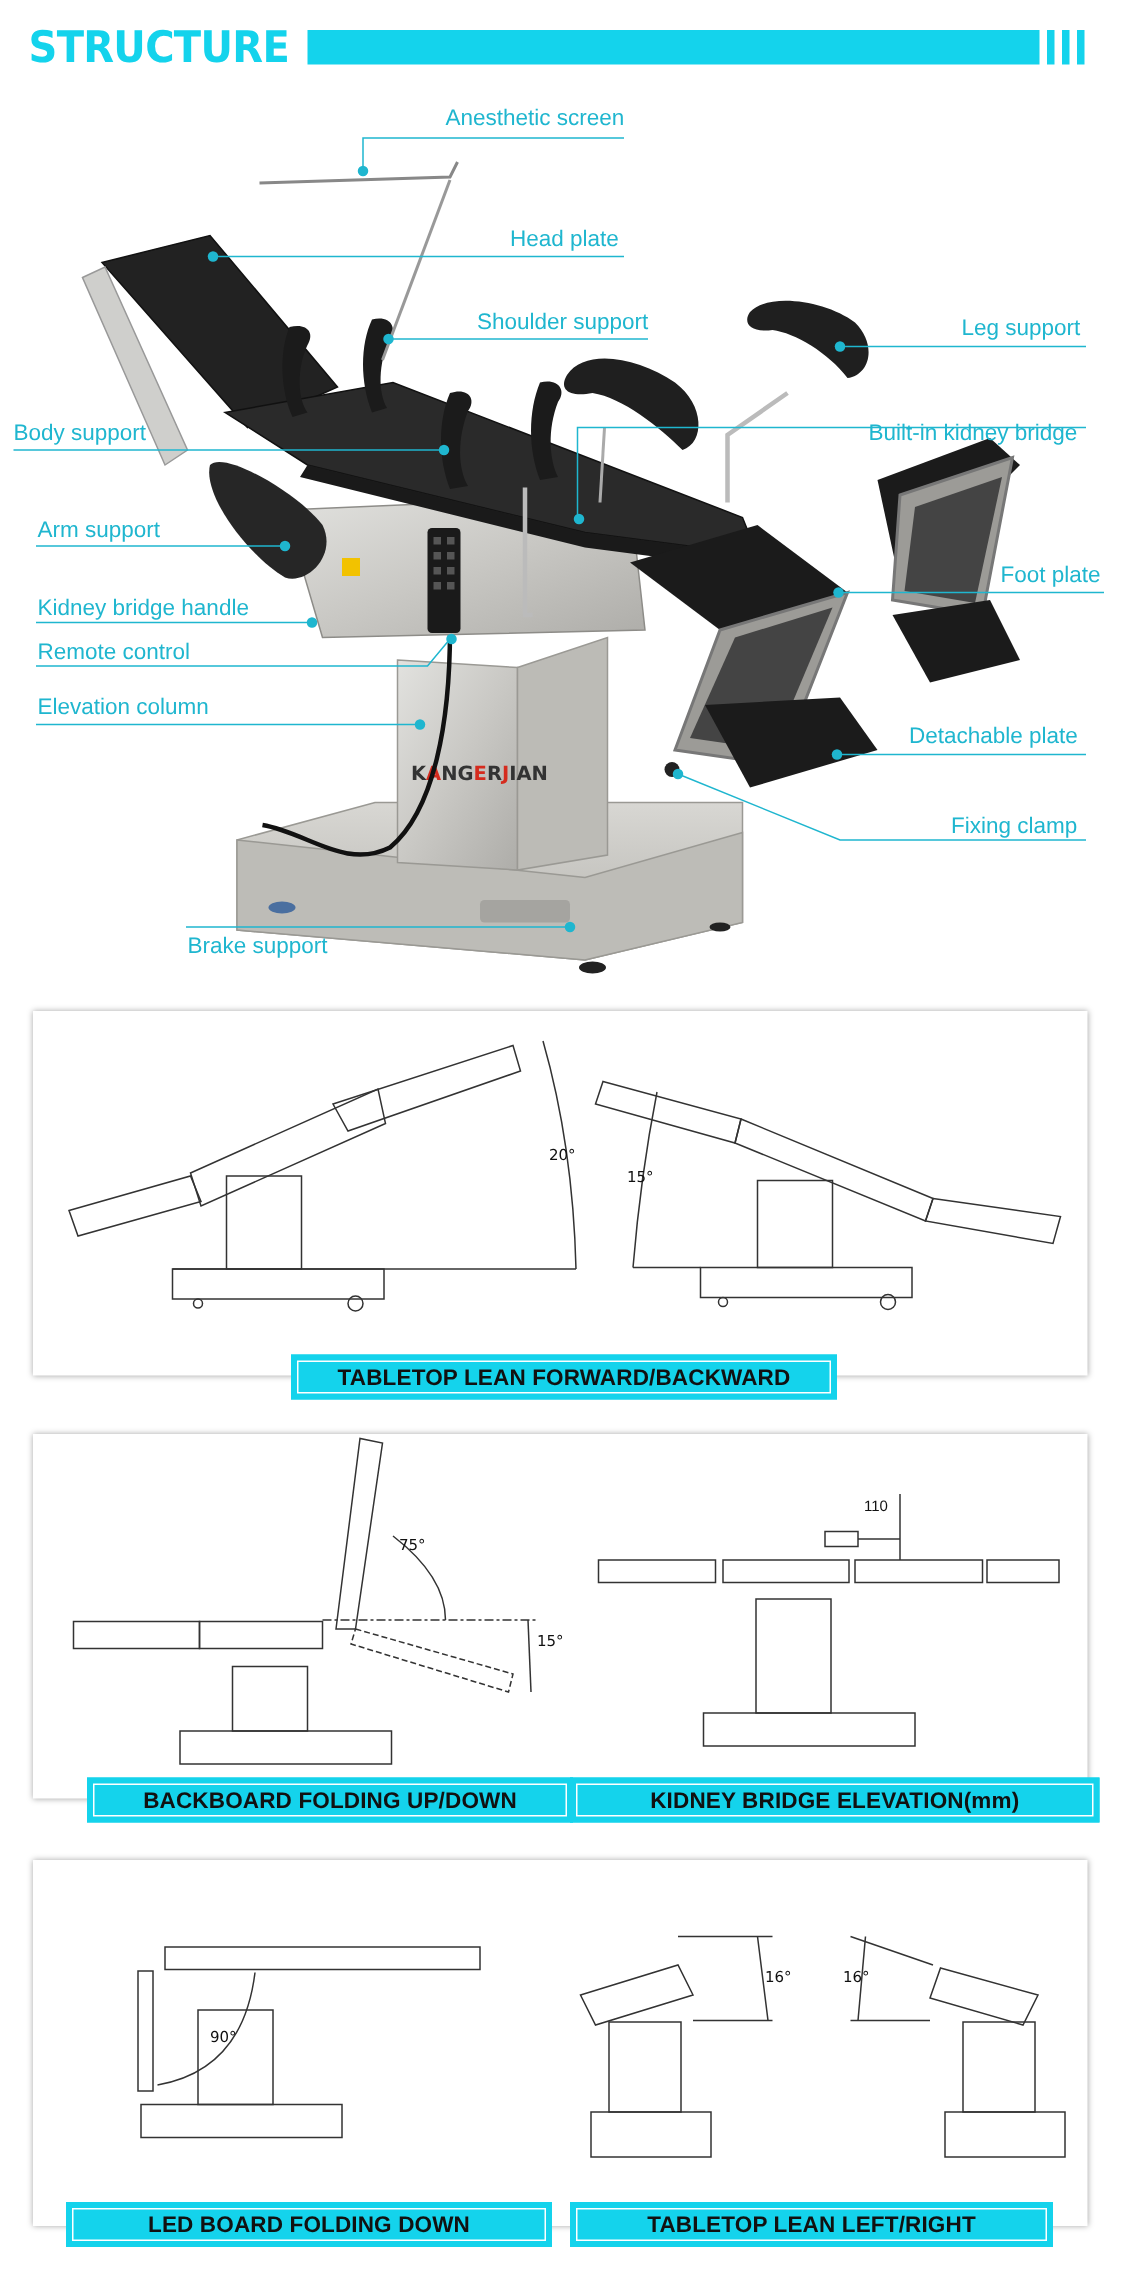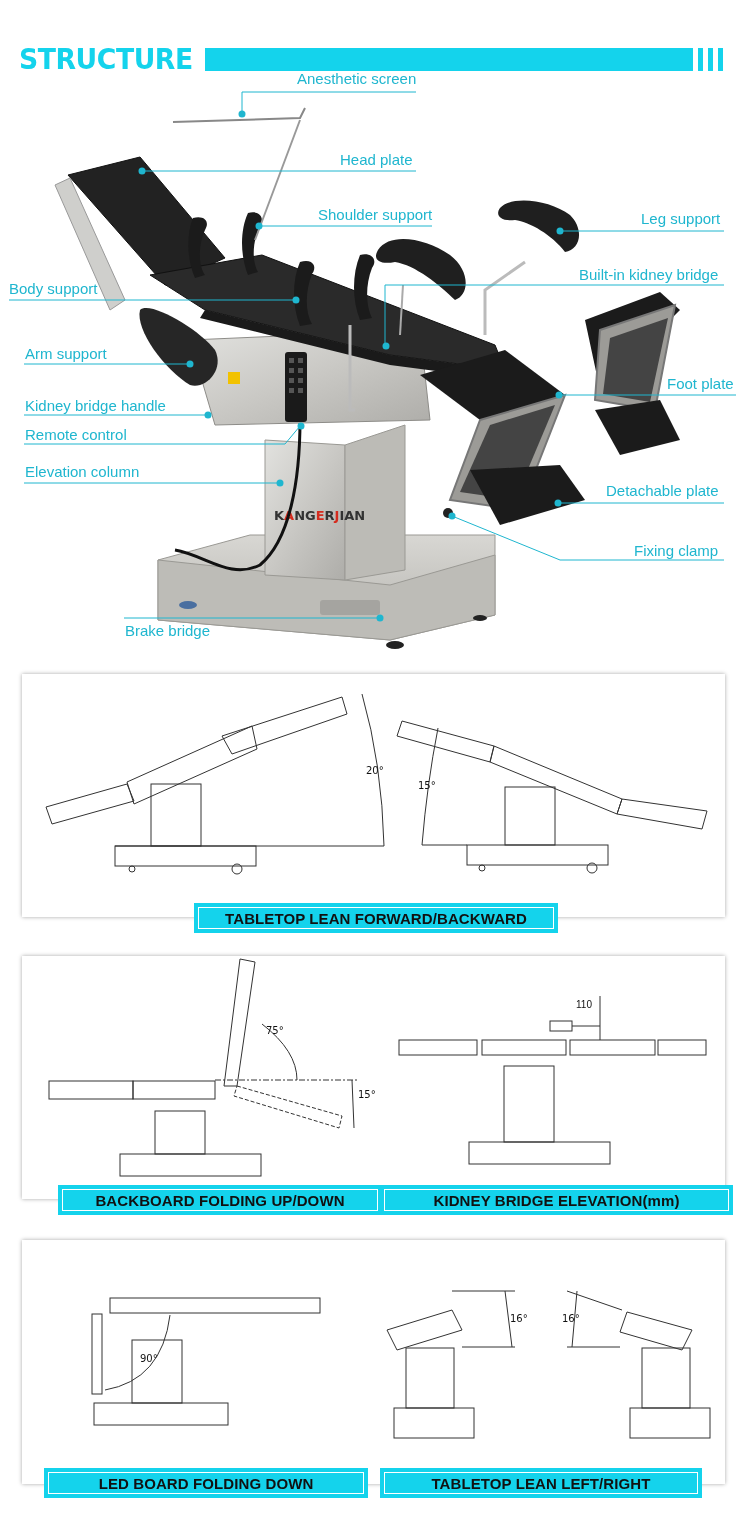--- a/index.html
+++ b/index.html
@@ -1,20 +1,20 @@
 <!DOCTYPE html>
 <html><head>
 <meta charset="utf-8">
 <style>
   * { box-sizing: border-box; margin: 0; padding: 0; }
   html, body { width: 750px; height: 1529px; background: #ffffff; overflow: hidden; }
   body { position: relative; font-family: "Liberation Sans", sans-serif; }
 
   
-  .header { position: absolute; left: 0; top: 0; width: 640px; height: 60px; margin-top: 28px; }
+  .header { position: absolute; left: 0; top: 0; width: 640px; height: 60px; }
   .header-title {
     position: absolute; left: 19px; top: 14px;
     font-family: "DejaVu Sans", sans-serif; font-weight: bold;
     font-size: 29px; letter-spacing: -0.5px; color: #14d3ec; line-height: 34px;
     transform: scaleX(0.92); transform-origin: left center;
   }
   .header-bar { position: absolute; left: 205px; top: 20px; width: 488px; height: 23px; background: #14d3ec; }
   .header-stripe { position: absolute; top: 20px; width: 5px; height: 23px; background: #14d3ec; }
 
   
@@ -159,29 +159,29 @@
       <circle cx="452" cy="516" r="3.5"></circle>
       <circle cx="380" cy="618" r="3.5"></circle>
     </g>
   </svg>
 
   <div class="callout-label" style="left:297px;top:10px">Anesthetic screen</div>
   <div class="callout-label" style="left:340px;top:91px">Head plate</div>
   <div class="callout-label" style="left:318px;top:146px">Shoulder support</div>
   <div class="callout-label" style="left:641px;top:150px">Leg support</div>
   <div class="callout-label" style="left:9px;top:220px">Body support</div>
-  <div class="callout-label" style="left:579px;top:206px">Built-in kidney bridge</div>
+  <div class="callout-label" style="left:579px;top:220px">Built-in kidney bridge</div>
   <div class="callout-label" style="left:25px;top:285px">Arm support</div>
   <div class="callout-label" style="left:667px;top:315px">Foot plate</div>
   <div class="callout-label" style="left:25px;top:337px">Kidney bridge handle</div>
   <div class="callout-label" style="left:25px;top:366px">Remote control</div>
   <div class="callout-label" style="left:25px;top:403px">Elevation column</div>
   <div class="callout-label" style="left:606px;top:422px">Detachable plate</div>
   <div class="callout-label" style="left:634px;top:482px">Fixing clamp</div>
-  <div class="callout-label" style="left:125px;top:562px">Brake bridge</div>
+  <div class="callout-label" style="left:125px;top:562px">Brake support</div>
 </div>
 
 <div class="panel" style="left:22px;top:674px;width:703px;height:243px">
   <svg width="703" height="243">
     <g fill="none" stroke="#333" stroke-width="1">
 
       <rect x="93" y="172" width="141" height="20"></rect>
       <rect x="129" y="110" width="50" height="62"></rect>
       <polygon points="24,133 105,110 112,127 30,150"></polygon>
       <polygon points="105,108 230,52 235,75 112,130"></polygon>

